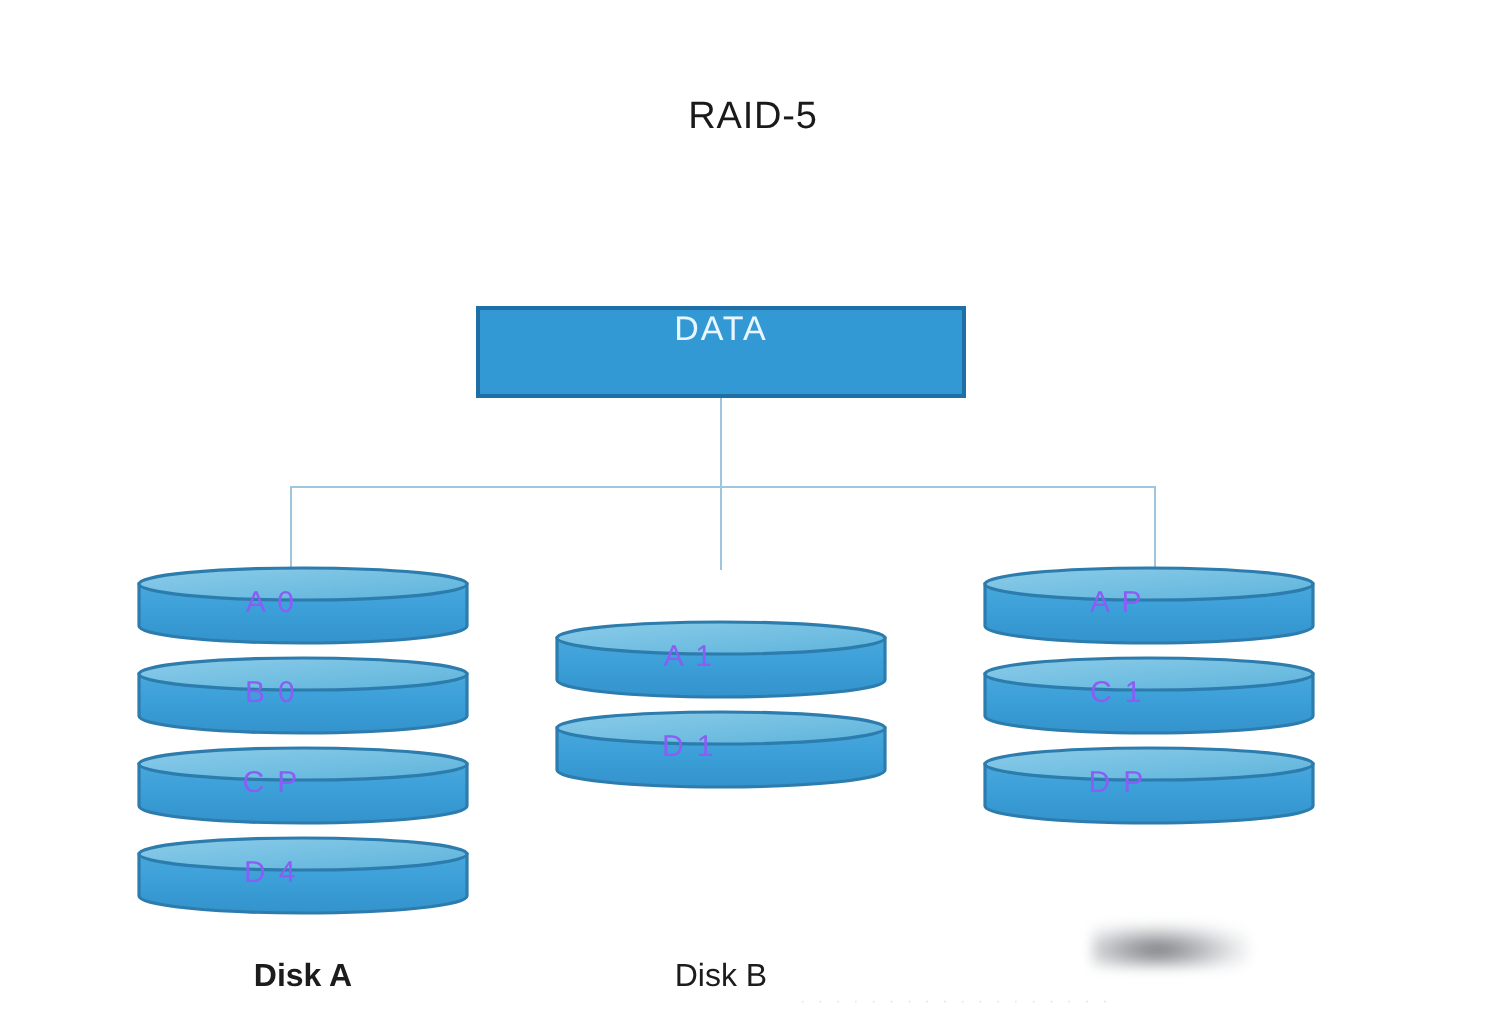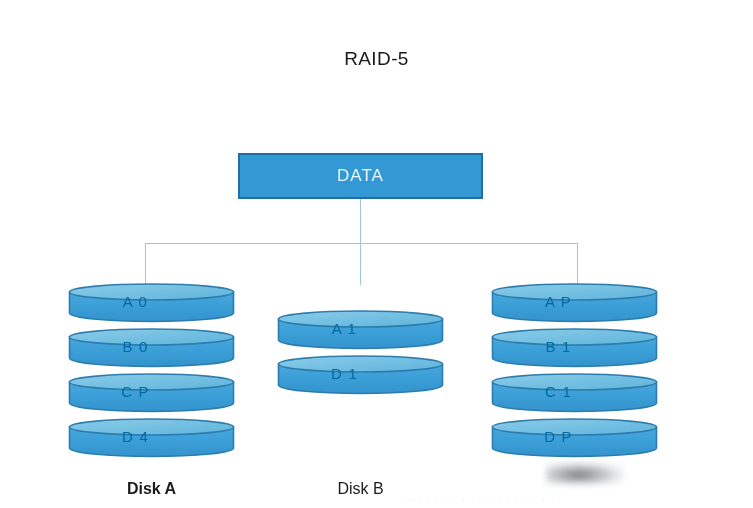--- a/index.html
+++ b/index.html
@@ -42,21 +42,21 @@
   #data-box {
     position: absolute;
     left: 238px;
     top: 153px;
     width: 245px;
     height: 46px;
     box-sizing: border-box;
     background: #3399d4;
     border: 2px solid #1f6ea5;
     display: flex;
-    align-items: center;
+    align-items: flex-start;
     justify-content: center;
   }
   #data-box .data-label {
     color: #eaf6ff;
     font-size: 17px;
     letter-spacing: 1px;
     font-family: "Liberation Sans", sans-serif;
   }
 
   
@@ -94,21 +94,21 @@
     left: 0;
     top: 0;
     display: block;
   }
   .cylinder .cyl-label {
     position: absolute;
     left: 0;
     top: 10px;
     width: 135px;
     text-align: center;
-    color: #0369a1;
+    color: #8b5cf6;
     font-size: 15px;
     letter-spacing: 1.2px;
     font-family: "Liberation Sans", sans-serif;
     pointer-events: none;
   }
 
   
   .disk-caption {
     position: absolute;
     top: 480px;
@@ -305,39 +305,20 @@
             </linearGradient>
           </defs>
           <path d="M1.5,9 L1.5,30 A82,8.5 0 0 0 165.5,30 L165.5,9 Z" fill="url(#bodyGrad-2-0)" stroke="#2c7cad" stroke-width="1.6"></path>
           <ellipse cx="83.5" cy="9" rx="82" ry="8" fill="url(#topGrad-2-0)" stroke="#2c7cad" stroke-width="1.6"></ellipse>
         </svg>
         <div class="cyl-label">A P</div>
       </div>
       <div class="cylinder">
         <svg width="167" height="40" viewBox="0 0 167 40">
           <defs>
-            <linearGradient id="bodyGrad-2-1" x1="0" y1="0" x2="0" y2="1">
-              <stop offset="0%" stop-color="#49a8dc"></stop>
-              <stop offset="45%" stop-color="#3b9fd8"></stop>
-              <stop offset="100%" stop-color="#3493cc"></stop>
-            </linearGradient>
-            <linearGradient id="topGrad-2-1" x1="0" y1="0" x2="1" y2="1">
-              <stop offset="0%" stop-color="#8ccbe8"></stop>
-              <stop offset="55%" stop-color="#72bfe2"></stop>
-              <stop offset="100%" stop-color="#5fb3db"></stop>
-            </linearGradient>
-          </defs>
-          <path d="M1.5,9 L1.5,30 A82,8.5 0 0 0 165.5,30 L165.5,9 Z" fill="url(#bodyGrad-2-1)" stroke="#2c7cad" stroke-width="1.6"></path>
-          <ellipse cx="83.5" cy="9" rx="82" ry="8" fill="url(#topGrad-2-1)" stroke="#2c7cad" stroke-width="1.6"></ellipse>
-        </svg>
-        <div class="cyl-label">B 1</div>
-      </div>
-      <div class="cylinder">
-        <svg width="167" height="40" viewBox="0 0 167 40">
-          <defs>
             <linearGradient id="bodyGrad-2-2" x1="0" y1="0" x2="0" y2="1">
               <stop offset="0%" stop-color="#49a8dc"></stop>
               <stop offset="45%" stop-color="#3b9fd8"></stop>
               <stop offset="100%" stop-color="#3493cc"></stop>
             </linearGradient>
             <linearGradient id="topGrad-2-2" x1="0" y1="0" x2="1" y2="1">
               <stop offset="0%" stop-color="#8ccbe8"></stop>
               <stop offset="55%" stop-color="#72bfe2"></stop>
               <stop offset="100%" stop-color="#5fb3db"></stop>
             </linearGradient>

